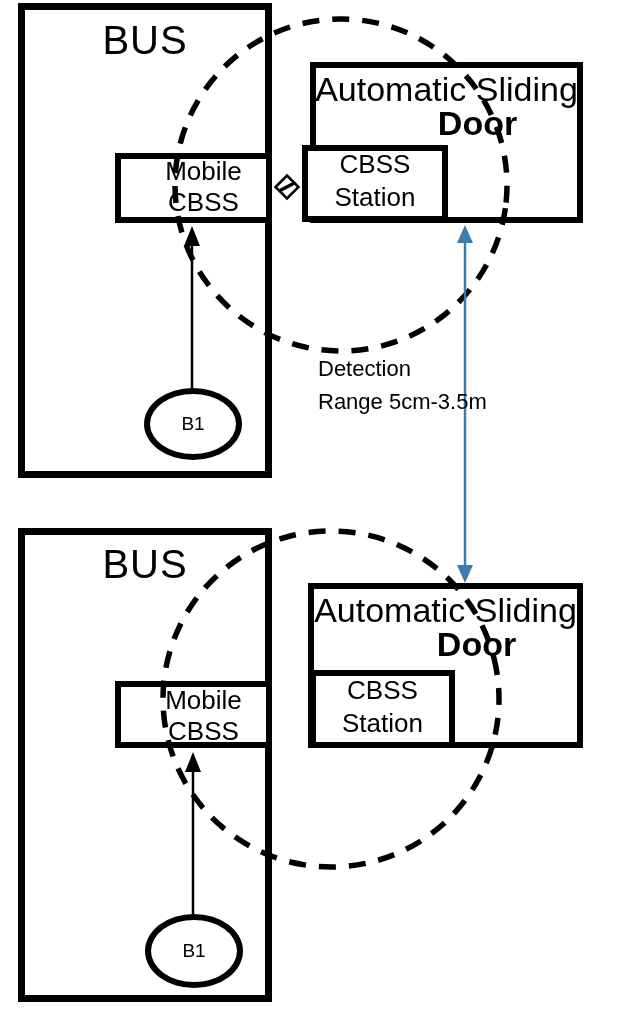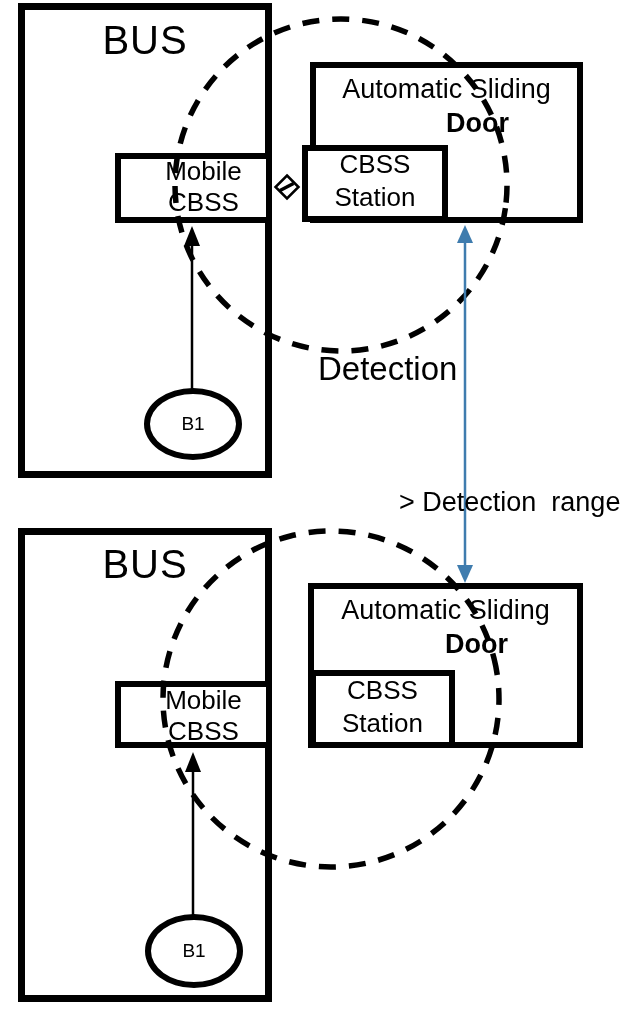--- a/index.html
+++ b/index.html
@@ -11,27 +11,27 @@
   
   .bus-box    { border:7px solid #000; background:#fff; }
   .door-box   { border:6px solid #000; background:#fff; }
   .inner-box  { border:6px solid #000; background:#fff; }
   .beacon     { border:6px solid #000; background:#fff; border-radius:50%; }
   .svg-overlay { position:absolute; left:0; top:0; width:640px; height:1024px; pointer-events:none; }
   
   .lbl { position:absolute; box-sizing:border-box; text-align:center; line-height:1.15; }
   .bus-title    { font-size:40px; letter-spacing:1px; }
   .box-label    { font-size:26px; }
-  .door-label   { font-size:27px; line-height:34px; }
+  .door-label   { font-size:34px; line-height:34px; }
   .door-line2   { display:block; margin-left:62px;font-weight:bold; }
   .line        { display:block; }
   .mobile-label  { line-height:31px;padding-left:20px; }
   .station-label { line-height:33px; }
   .beacon-label { font-size:19px; display:flex; align-items:center; justify-content:center; }
-  .note { position:absolute; text-align:left; font-size:33px; line-height:33px; }
+  .note { position:absolute; text-align:left; font-size:22px; line-height:33px; }
   .gt-note { position:absolute; font-size:27px; white-space:pre; }
 </style>
 </head>
 <body>
 
 <div class="canvas">
 
   <div class="abs bus-box" style="left:18px;  top:3px;   width:254px; height:475px;"></div>
   <div class="abs door-box" style="left:310px; top:62px;  width:273px; height:161px;"></div>
   <div class="abs inner-box" style="left:302px; top:145px; width:146px; height:77px;"></div>
@@ -84,23 +84,23 @@
 
   <div class="lbl box-label mobile-label" style="left:115px; top:156px; width:157px;">
     <span class="line">Mobile</span>
     <span class="line">CBSS</span>
   </div>
 
   <div class="lbl beacon-label" style="left:144px; top:388px; width:98px; height:72px;">B1</div>
 
   <div class="note" style="left:318px; top:352px;">
     <span class="line">Detection</span>
+    <span class="line">Range 5cm-3.5m</span>
   </div>
 
-  <div class="gt-note" style="left:399px; top:487px;">&gt; Detection  range</div>
 
   <div class="lbl bus-title" style="left:18px; top:541px; width:254px;">BUS</div>
 
   <div class="lbl door-label" style="left:308px; top:593px; width:275px;">
     <span class="line">Automatic Sliding</span>
     <span class="line door-line2">Door</span>
   </div>
 
   <div class="lbl box-label station-label" style="left:310px; top:674px; width:145px;">
     <span class="line">CBSS</span>

